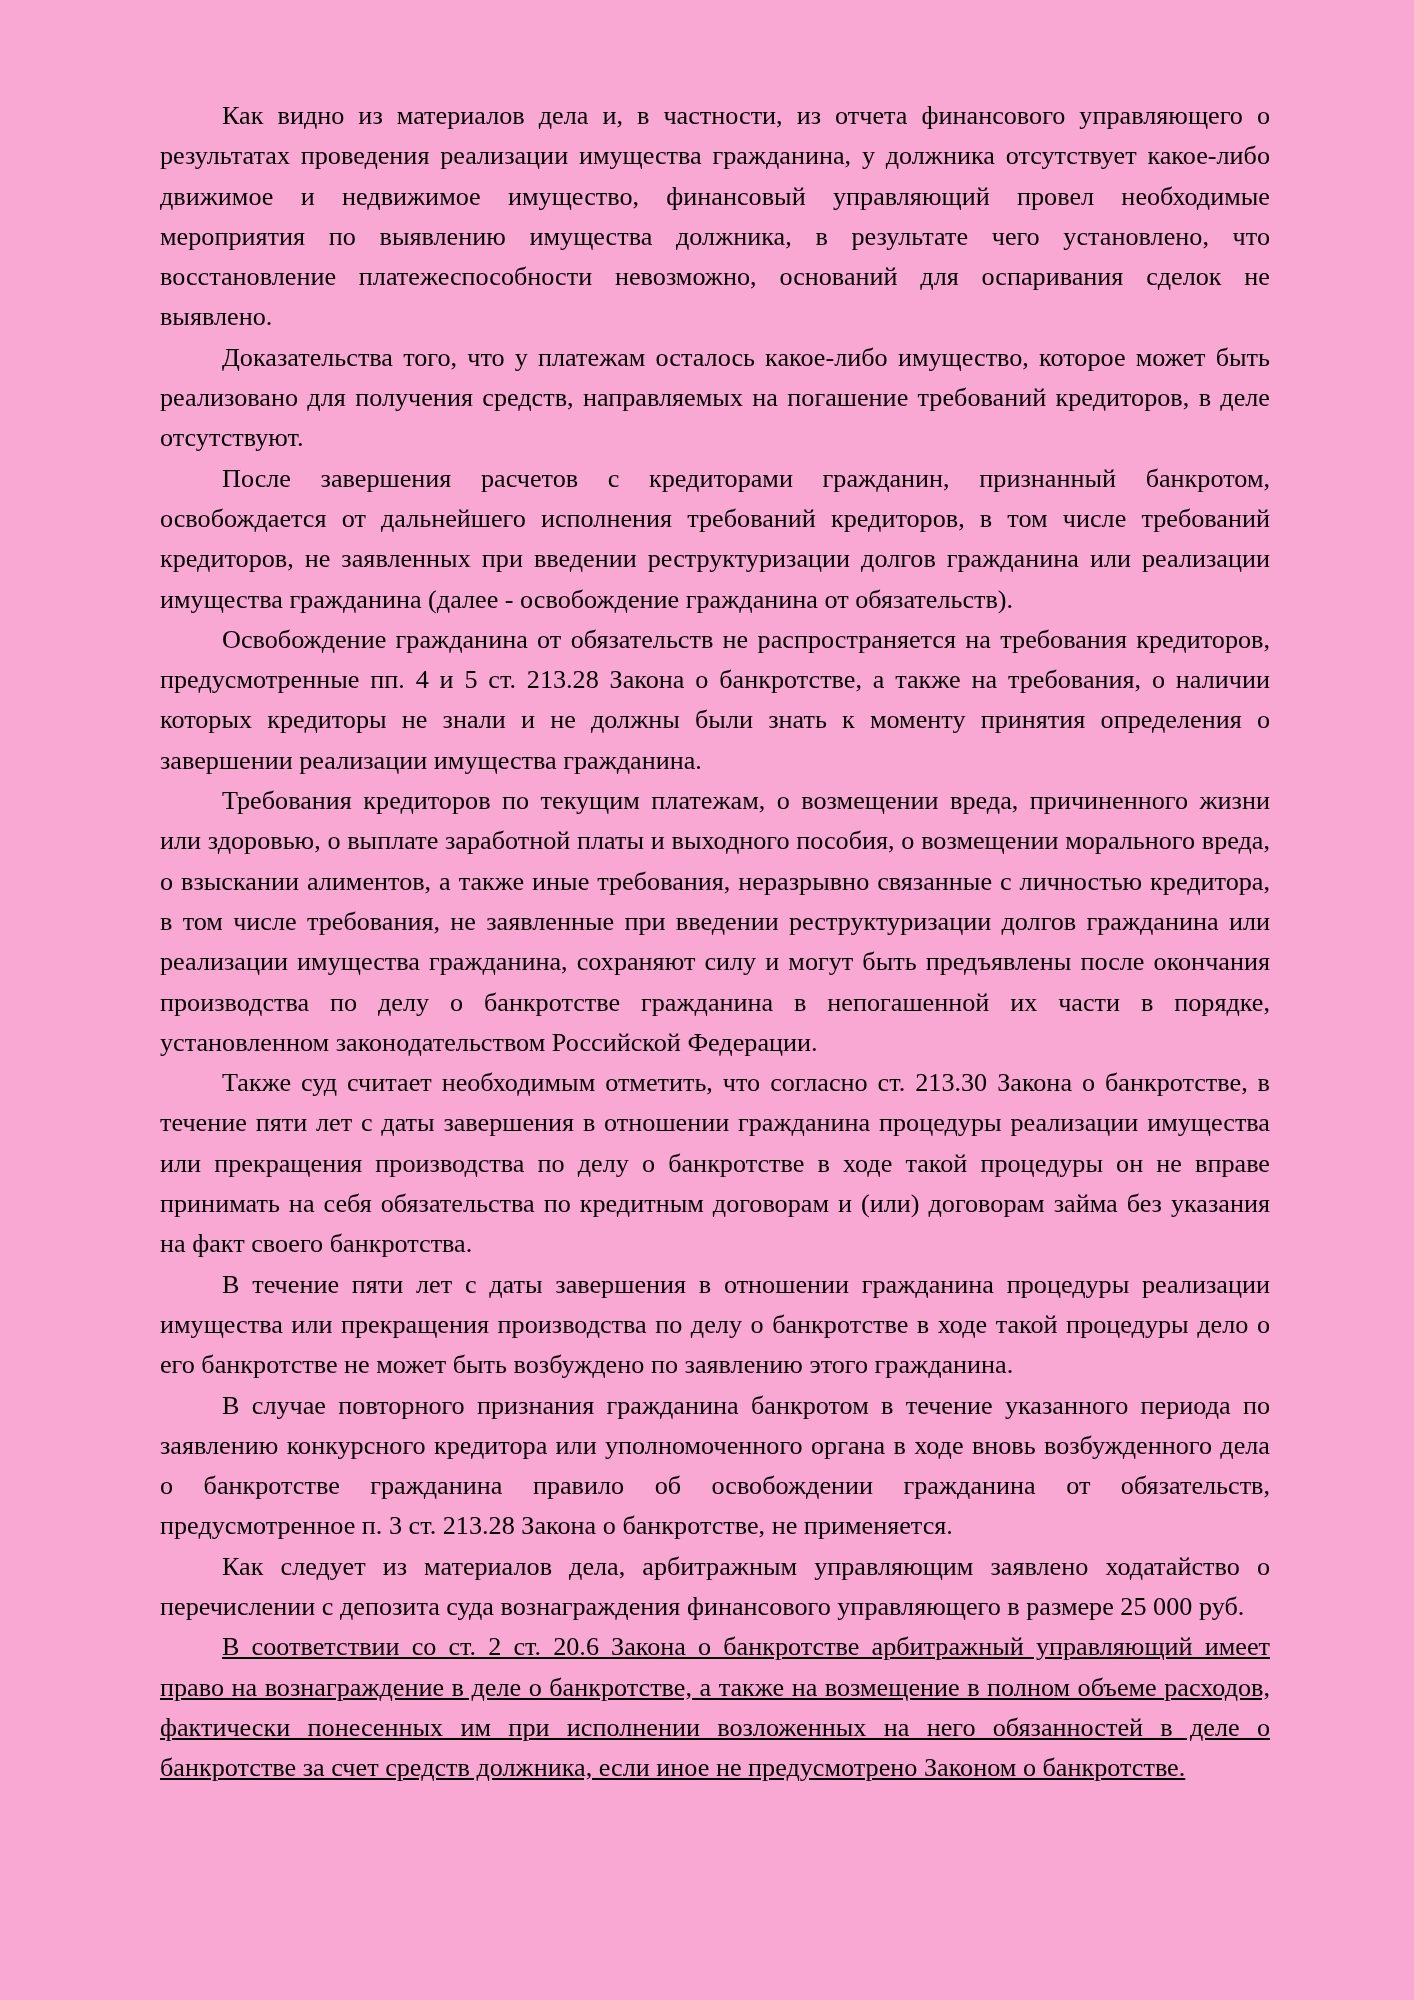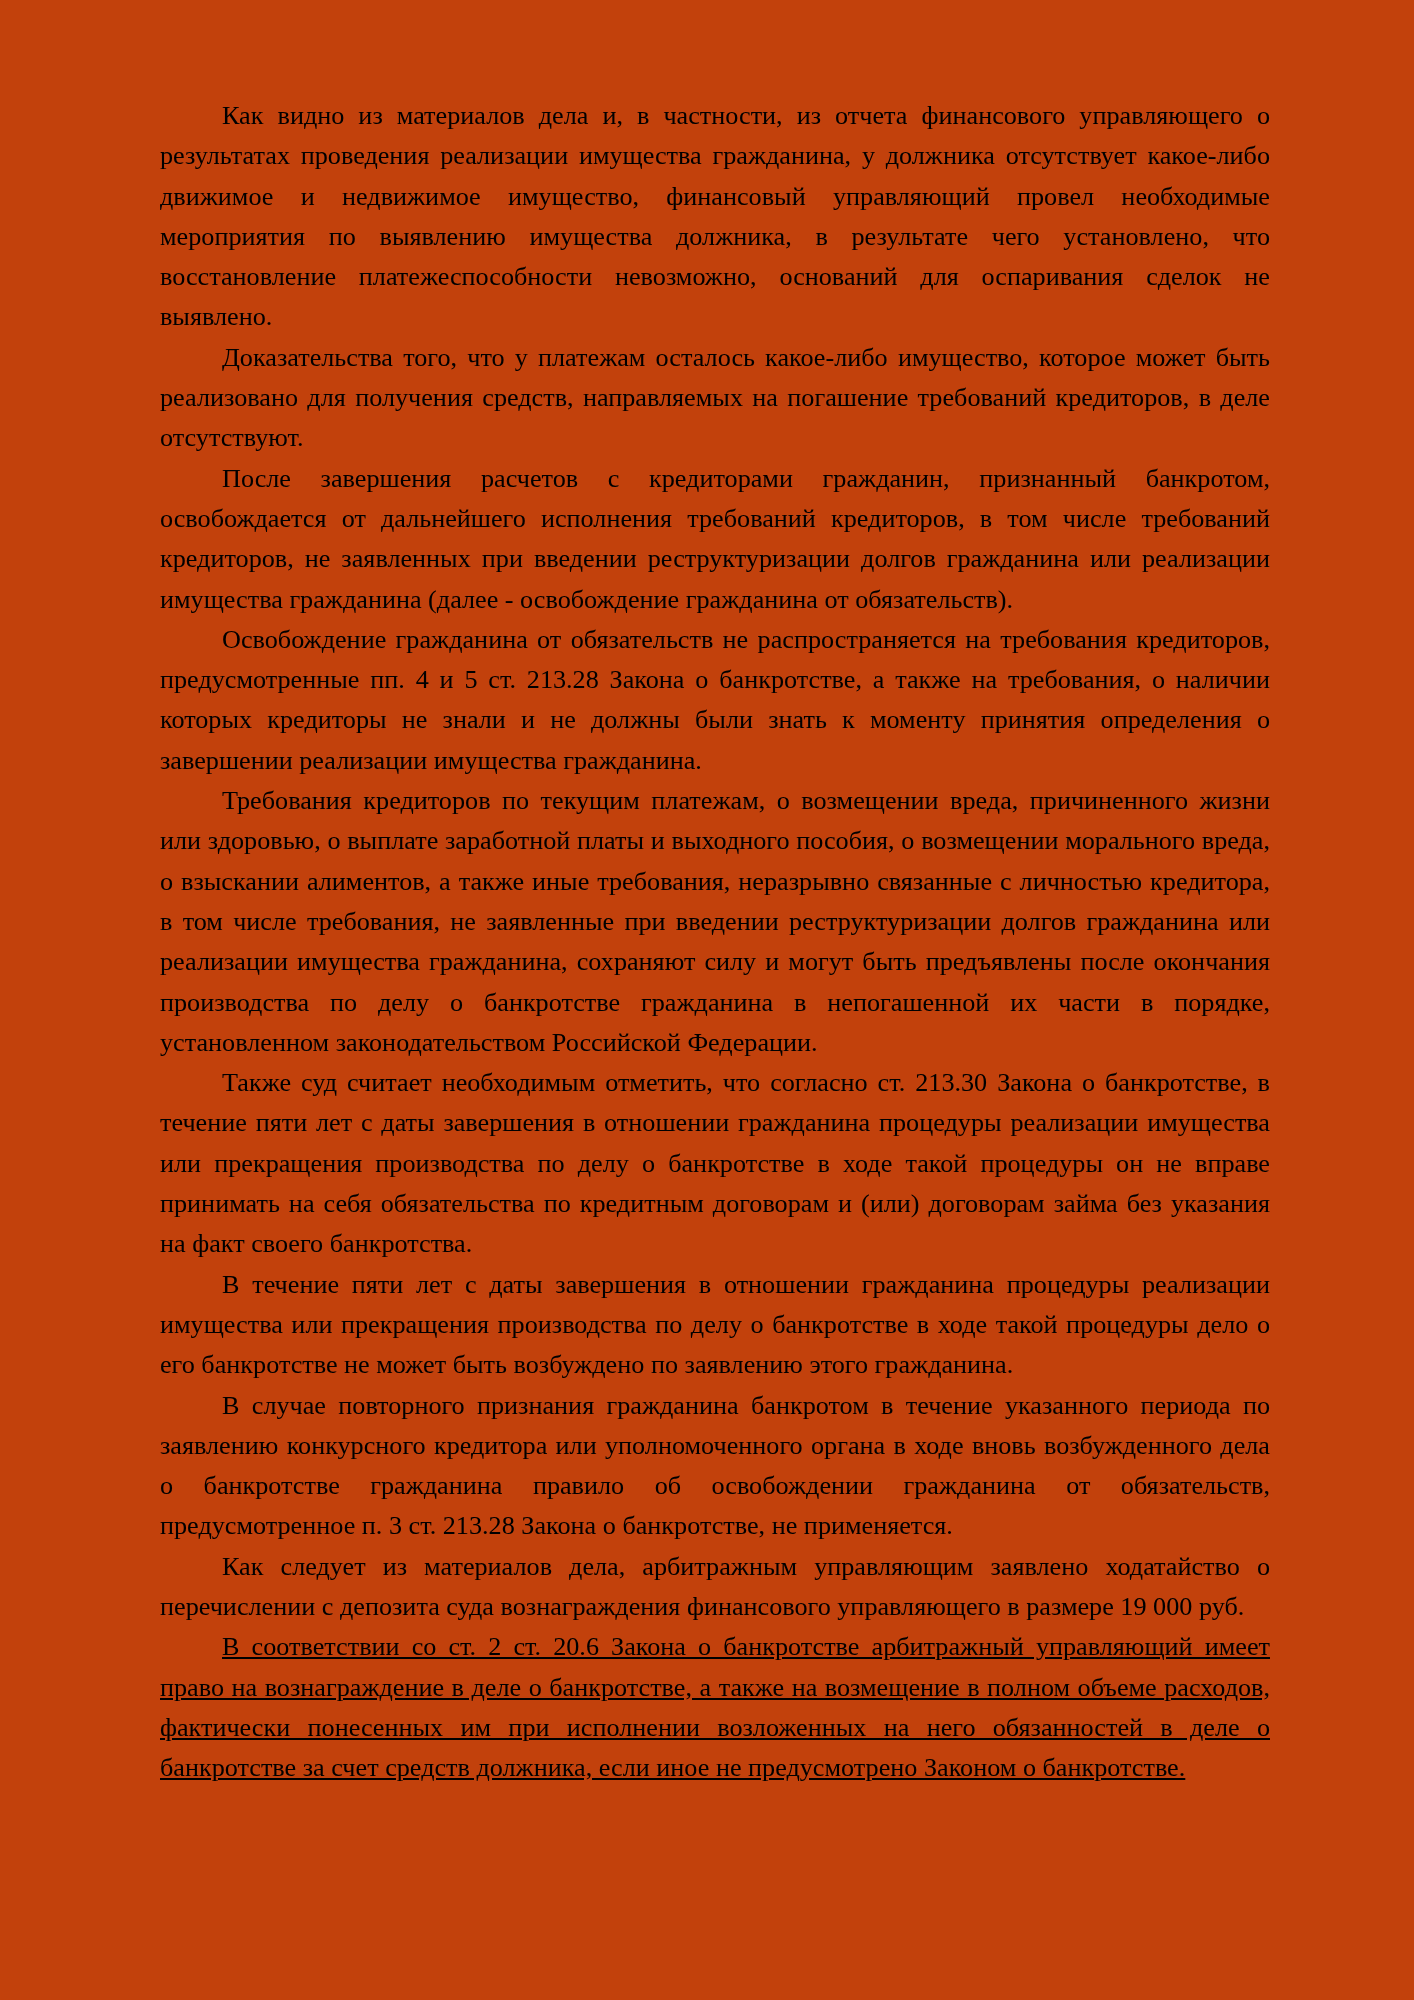--- a/index.html
+++ b/index.html
@@ -13,21 +13,21 @@
     height: 2000px;
     font-family: "Liberation Serif", "DejaVu Serif", serif;
     color: #000000;
     -webkit-font-smoothing: antialiased;
   }
   .page {
     position: relative;
     box-sizing: border-box;
     width: 1414px;
     height: 2000px;
-    background: #c2410c;
+    background: #f9a8d4;
     padding: 96px 148px 60px 160px;
   }
   .doc-body {
     width: 1110px;
   }
   p.para {
     margin: 0;
     padding: 0;
     text-align: justify;
     text-justify: inter-word;
@@ -50,16 +50,16 @@
 <div class="page">
   <div class="doc-body">
     <p class="para">Как видно из материалов дела и, в частности, из отчета финансового управляющего о результатах проведения реализации имущества гражданина, у должника отсутствует какое-либо движимое и недвижимое имущество, финансовый управляющий провел необходимые мероприятия по выявлению имущества должника, в результате чего установлено, что восстановление платежеспособности невозможно, оснований для оспаривания сделок не выявлено.</p>
     <p class="para">Доказательства того, что у платежам осталось какое-либо имущество, которое может быть реализовано для получения средств, направляемых на погашение требований кредиторов, в деле отсутствуют.</p>
     <p class="para">После завершения расчетов с кредиторами гражданин, признанный банкротом, освобождается от дальнейшего исполнения требований кредиторов, в том числе требований кредиторов, не заявленных при введении реструктуризации долгов гражданина или реализации имущества гражданина (далее - освобождение гражданина от обязательств).</p>
     <p class="para">Освобождение гражданина от обязательств не распространяется на требования кредиторов, предусмотренные пп. 4 и 5 ст. 213.28 Закона о банкротстве, а также на требования, о наличии которых кредиторы не знали и не должны были знать к моменту принятия определения о завершении реализации имущества гражданина.</p>
     <p class="para">Требования кредиторов по текущим платежам, о возмещении вреда, причиненного жизни или здоровью, о выплате заработной платы и выходного пособия, о возмещении морального вреда, о взыскании алиментов, а также иные требования, неразрывно связанные с личностью кредитора, в том числе требования, не заявленные при введении реструктуризации долгов гражданина или реализации имущества гражданина, сохраняют силу и могут быть предъявлены после окончания производства по делу о банкротстве гражданина в непогашенной их части в порядке, установленном законодательством Российской Федерации.</p>
     <p class="para">Также суд считает необходимым отметить, что согласно ст. 213.30 Закона о банкротстве, в течение пяти лет с даты завершения в отношении гражданина процедуры реализации имущества или прекращения производства по делу о банкротстве в ходе такой процедуры он не вправе принимать на себя обязательства по кредитным договорам и (или) договорам займа без указания на факт своего банкротства.</p>
     <p class="para">В течение пяти лет с даты завершения в отношении гражданина процедуры реализации имущества или прекращения производства по делу о банкротстве в ходе такой процедуры дело о его банкротстве не может быть возбуждено по заявлению этого гражданина.</p>
     <p class="para">В случае повторного признания гражданина банкротом в течение указанного периода по заявлению конкурсного кредитора или уполномоченного органа в ходе вновь возбужденного дела о банкротстве гражданина правило об освобождении гражданина от обязательств, предусмотренное п. 3 ст. 213.28 Закона о банкротстве, не применяется.</p>
-    <p class="para">Как следует из материалов дела, арбитражным управляющим заявлено ходатайство о перечислении с депозита суда вознаграждения финансового управляющего в размере 19 000 руб.</p>
+    <p class="para">Как следует из материалов дела, арбитражным управляющим заявлено ходатайство о перечислении с депозита суда вознаграждения финансового управляющего в размере 25 000 руб.</p>
     <p class="para">В соответствии со ст. 2 ст. 20.6 Закона о банкротстве арбитражный управляющий имеет право на вознаграждение в деле о банкротстве, а также на возмещение в полном объеме расходов, фактически понесенных им при исполнении возложенных на него обязанностей в деле о банкротстве за счет средств должника, если иное не предусмотрено Законом о банкротстве.</p>
   </div>
 </div>
 
 </body></html>

